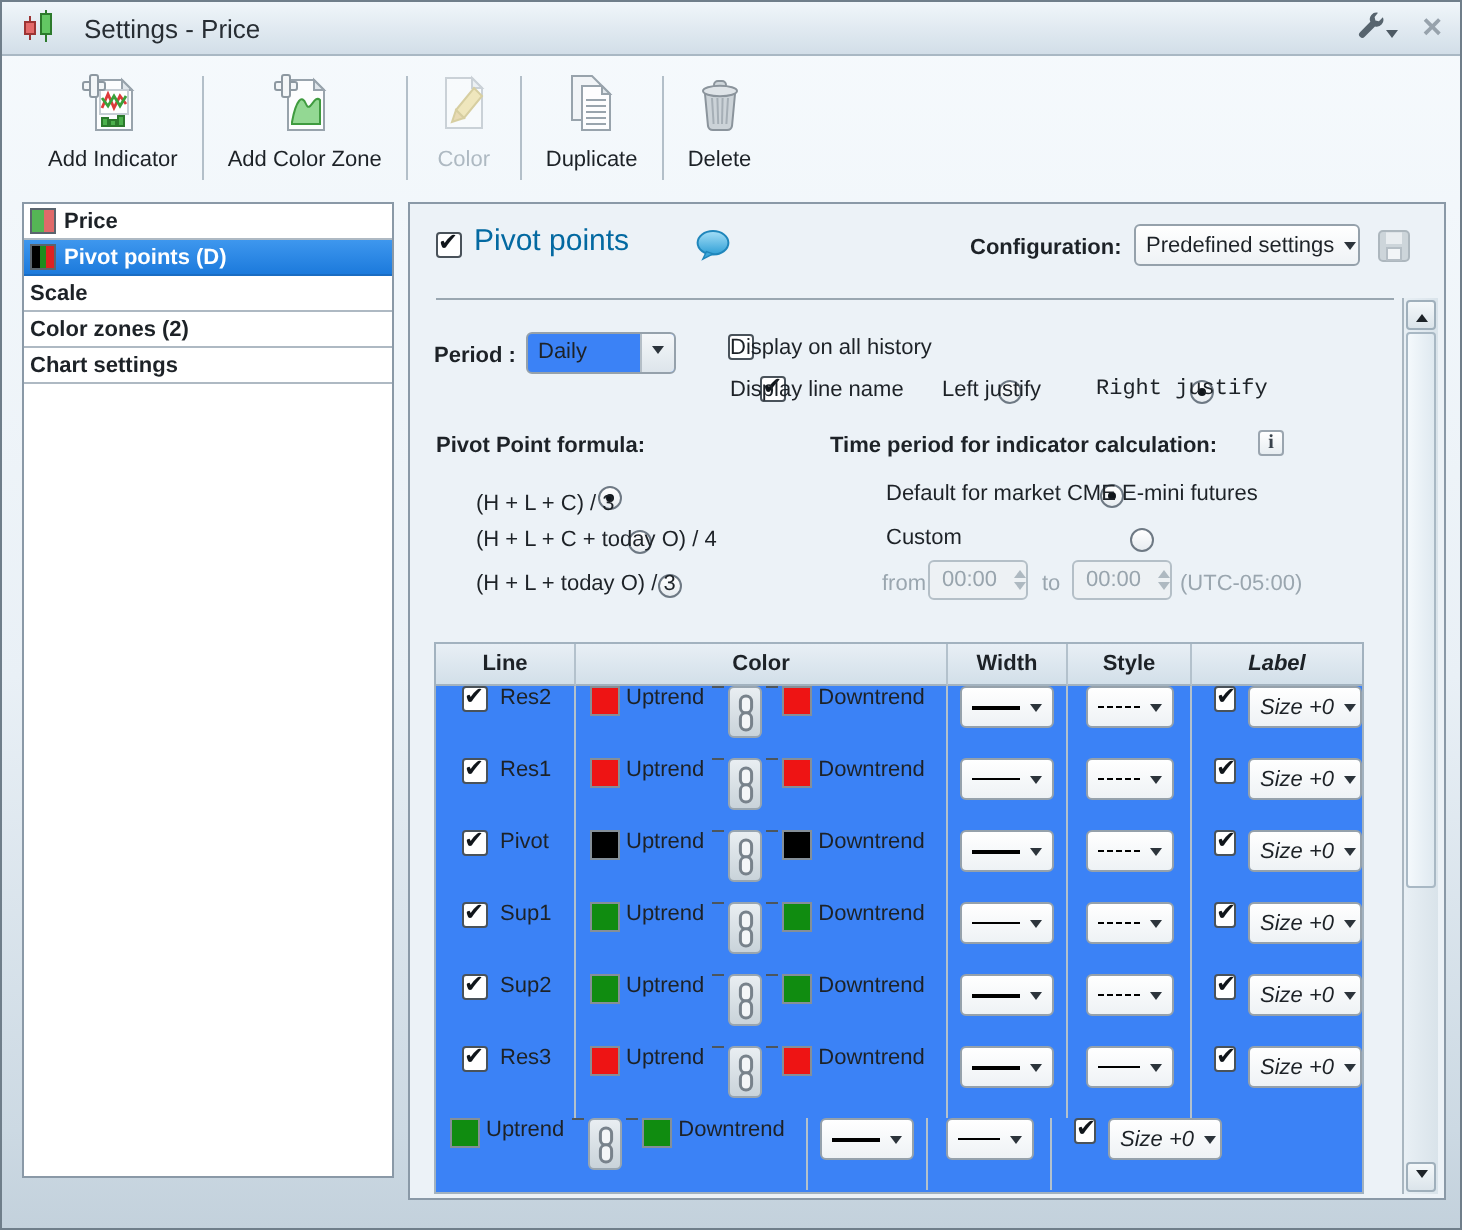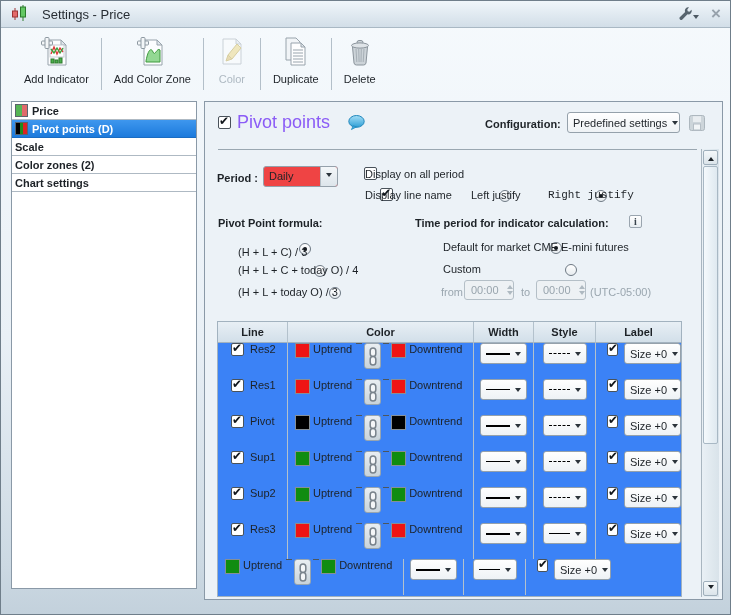--- a/index.html
+++ b/index.html
@@ -28,32 +28,32 @@
   .sidebar { position:absolute; left:10px; top:100px; width:186px; height:488px; background:#fff; border:1px solid #8a99a7; }
   .sb-item { height:18px; display:flex; align-items:center; gap:4px; padding:0 3px; font-weight:bold; border-bottom:1px solid #aeb9c3; }
   .sb-item.sel { background:linear-gradient(#3e97ee,#1c7adc); color:#fff; border-bottom-color:#1a6cc2; }
   .series-ico { width:13px; height:13px; border:1px solid #5a646d; display:flex; }
   .series-ico i { flex:1; }
 
   
   .mainpanel { position:absolute; left:203px; top:100px; width:519px; height:499px; background:#ecf2f7; border:1px solid #8a99a7; }
   .abs { position:absolute; }
   .bold { font-weight:bold; }
-  .hd-title { font-size:18px; color:#8b5cf6; }
+  .hd-title { font-size:15px; color:#0369a1; }
   .hd-sep { height:1px; background:#9aa7b1; }
 
   
   .cb { width:13px; height:13px; background:#fff; border:1px solid #49525a; border-radius:2px; display:inline-block; position:relative; }
   .cb.on::after { content:"✔"; position:absolute; left:0px; top:-3px; font-size:12px; font-weight:bold; color:#10151a; }
   .rd { width:12px; height:12px; border-radius:50%; border:1px solid #6e7984; background:linear-gradient(#ffffff,#e7ecf0); display:inline-block; position:relative; }
   .rd.on::after { content:""; position:absolute; left:3px; top:3px; width:4px; height:4px; border-radius:50%; background:#10151a; }
   .drop { display:inline-flex; align-items:center; justify-content:space-between; height:21px; padding:0 5px;
           background:linear-gradient(#ffffff,#eef2f5); border:1px solid #95a1ab; border-radius:3px; white-space:nowrap; }
   .arr { width:0; height:0; border:3px solid transparent; border-top:4px solid #2c343b; margin:4px 0 0 5px; }
-  .combo { display:flex; height:21px; background:#ef4444; border:1px solid #95a1ab; border-radius:3px; overflow:hidden; }
+  .combo { display:flex; height:21px; background:#3b82f6; border:1px solid #95a1ab; border-radius:3px; overflow:hidden; }
   .combo .txt { flex:1; padding:3px 0 0 5px; }
   .combo .cbtn { width:17px; border-left:1px solid #b4bec6; background:linear-gradient(#f4f7f9,#dde5eb); display:flex; align-items:center; justify-content:center; }
   .combo .cbtn .arr { margin:0; }
   .infoicon { width:13px; height:13px; display:inline-block; text-align:center; border:1px solid #9aa5af; border-radius:2px;
               background:linear-gradient(#fff,#e7edf1); font-family:"Liberation Serif",serif; font-weight:bold; font-size:10px; line-height:12px; color:#39434c; }
   .dim { color:#9aa6af; }
   .spin { display:inline-flex; align-items:center; justify-content:space-between; width:50px; height:20px; padding:0 0 0 6px;
           background:#edf1f4; border:1px solid #b4bfc7; border-radius:3px; color:#98a4ad; }
   .spin .ud { display:flex; flex-direction:column; gap:2px; }
   .spin .u { width:0; height:0; border:3px solid transparent; border-bottom:4px solid #aeb9c1; }
@@ -63,21 +63,21 @@
   .ptable { position:absolute; left:12px; top:219px; width:465px; height:276px; border:1px solid #a2b2bf; background:#3b82f6; }
   .thead { display:flex; height:21px; }
   .th { display:flex; align-items:center; justify-content:center; font-weight:bold;
         background:linear-gradient(#e8eff5,#d2dfe9); border-bottom:1px solid #a2b2bf; }
   .trow { display:flex; height:36px; }
   .cell { display:flex; }
   .c1 { width:70px; border-right:1px solid #b3c1cc; }
   .c2 { width:186px; border-right:1px solid #b3c1cc; }
   .c3 { width:60px; border-right:1px solid #b3c1cc; }
   .c4 { width:62px; border-right:1px solid #b3c1cc; }
-  .c5 { width:85px; }
+  .c5 { width:85px;font-style:italic; }
   .cell.c1 { padding-left:13px; gap:6px; }
   .cell.c2 { padding-left:7px; }
   .cell.c3, .cell.c4 { justify-content:center; }
   .cell.c5 { padding-left:11px; gap:6px; }
   .swatch { width:15px; height:15px; border:1px solid #858f98; display:inline-block; flex:none; }
   .tie { width:6px; height:1px; background:#4c565e; flex:none; margin:0 2px; }
   .linkbtn { width:17px; height:26px; flex:none; border:1px solid #98a5b0; border-radius:3px;
              background:linear-gradient(#e9eef2,#c9d3da); display:flex; align-items:center; justify-content:center; }
   .c2 .lbl { margin:0 2px 0 3px; }
   .lpre { display:inline-block; width:25px; border-top:2px solid #000; }
@@ -266,21 +266,21 @@
 
     
     <span class="bold abs" style="left:12px;top:70px;">Period :</span>
     <span class="combo abs" style="left:58px;top:64px;width:75px;">
       <span class="txt">Daily</span>
       <span class="cbtn">
           <i class="arr"></i>
         </span>
     </span>
     <span class="cb abs" style="left:143px;top:65px;"></span>
-    <span class="abs" style="left:160px;top:66px;">Display on all period</span>
+    <span class="abs" style="left:160px;top:66px;">Display on all history</span>
     <span class="cb abs on" style="left:143px;top:86px;"></span>
     <span class="abs" style="left:160px;top:87px;">Display line name</span>
     <span class="rd abs" style="left:246px;top:87px;"></span>
     <span class="abs" style="left:266px;top:87px;">Left justify</span>
     <span class="rd abs on" style="left:327px;top:87px;"></span>
     <span class="abs" style="left:343px;top:87px;font-family:Liberation Mono, monospace;">Right justify</span>
 
     
     <span class="bold abs" style="left:13px;top:115px;">Pivot Point formula:</span>
     <span class="rd abs on" style="left:16px;top:140px;"></span>

